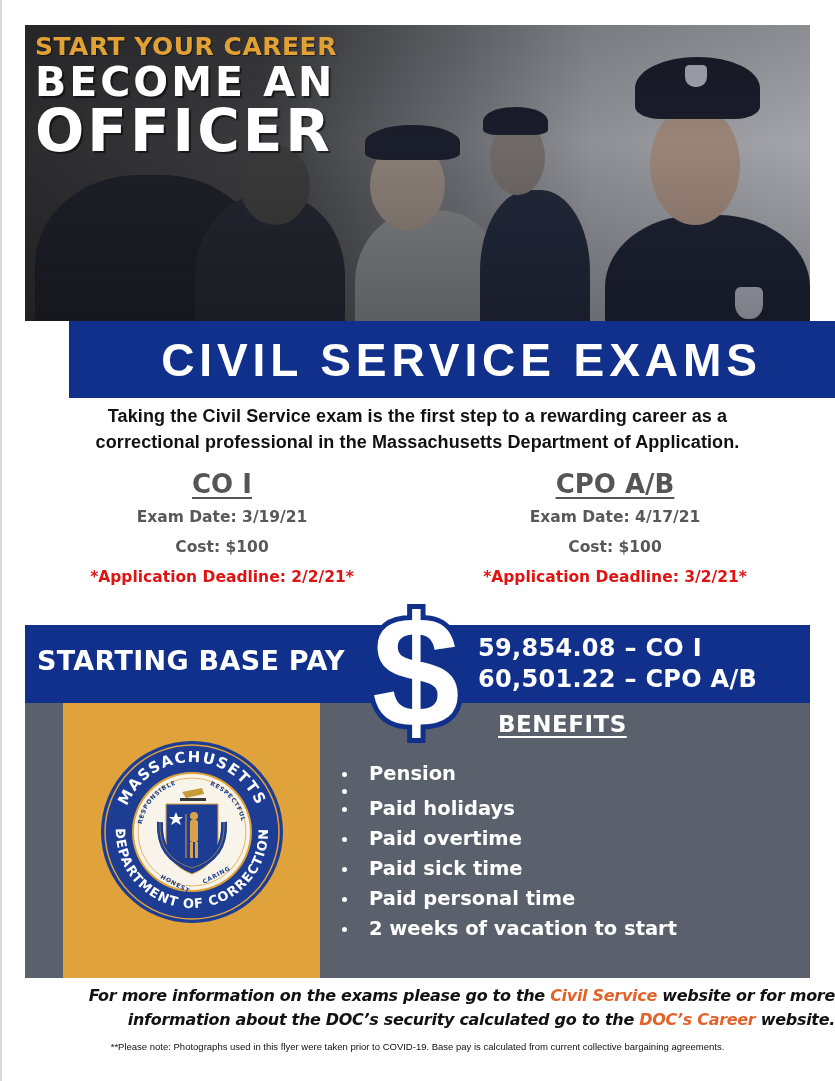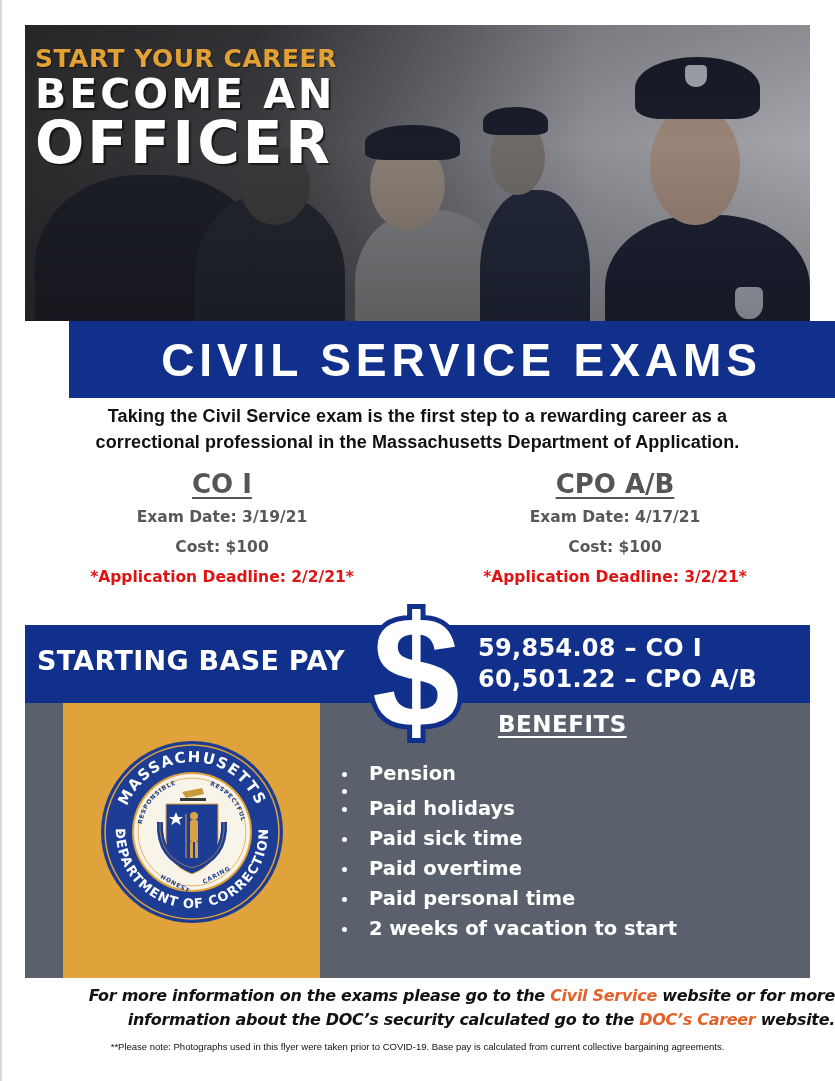--- a/index.html
+++ b/index.html
@@ -10,21 +10,21 @@
   
   .hero { position: absolute; left: 25px; top: 25px; width: 785px; height: 296px; overflow: hidden;
           background: linear-gradient(90deg, #2c2c2f 0%, #3a3a3e 30%, #6a6b70 55%, #8f9096 72%, #a4a5aa 100%); }
   .hero .wall { position: absolute; left: 0; top: 0; width: 100%; height: 100%;
           background: linear-gradient(180deg, rgba(0,0,0,0.15) 0%, rgba(0,0,0,0) 40%, rgba(0,0,0,0.25) 100%); }
   .fig { position: absolute; border-radius: 45% 45% 10% 10%; }
   .head { position: absolute; border-radius: 50%; }
   .cap { position: absolute; border-radius: 50% 50% 20% 20%; background: #1a1d2a; }
   .badge { position: absolute; background: #c9ccd4; border-radius: 20% 20% 45% 45%; opacity: .8; }
 
-  .hero-text { position: absolute; left: 10px; top: 20px; }
+  .hero-text { position: absolute; left: 10px; top: 8px; }
   .hero-kicker { font-weight: 900; font-size: 25px; color: #E2A135; letter-spacing: 0.5px; line-height: 28px;
           font-family: "DejaVu Sans", sans-serif; text-shadow: 1px 1px 1px rgba(0,0,0,0.5); }
   .hero-line2 { font-weight: 900; font-size: 41px; color: #ffffff; letter-spacing: 3px; line-height: 42px;
           font-family: "DejaVu Sans", sans-serif; text-shadow: 2px 2px 1px rgba(0,0,0,0.55); }
   .hero-line3 { font-weight: 900; font-size: 58px; color: #ffffff; letter-spacing: 3px; line-height: 56px;
           font-family: "DejaVu Sans", sans-serif; text-shadow: 2px 2px 1px rgba(0,0,0,0.55); }
 
   
   .title-banner { position: absolute; left: 25px; top: 321px; width: 785px; height: 77px; background: #10308C;
           display: flex; align-items: center; justify-content: center; margin-left: 44px; }
@@ -196,25 +196,25 @@
       </li>
     <li>
         <span class="bullet"></span>
       </li>
     <li>
         <span class="bullet"></span>
         <span>Paid holidays</span>
       </li>
     <li>
         <span class="bullet"></span>
+        <span>Paid overtime</span>
+      </li>
+    <li>
+        <span class="bullet"></span>
         <span>Paid sick time</span>
-      </li>
-    <li>
-        <span class="bullet"></span>
-        <span>Paid overtime</span>
       </li>
     <li>
         <span class="bullet"></span>
         <span>Paid personal time</span>
       </li>
     <li>
         <span class="bullet"></span>
         <span>2 weeks of vacation to start</span>
       </li>
   </ul>

